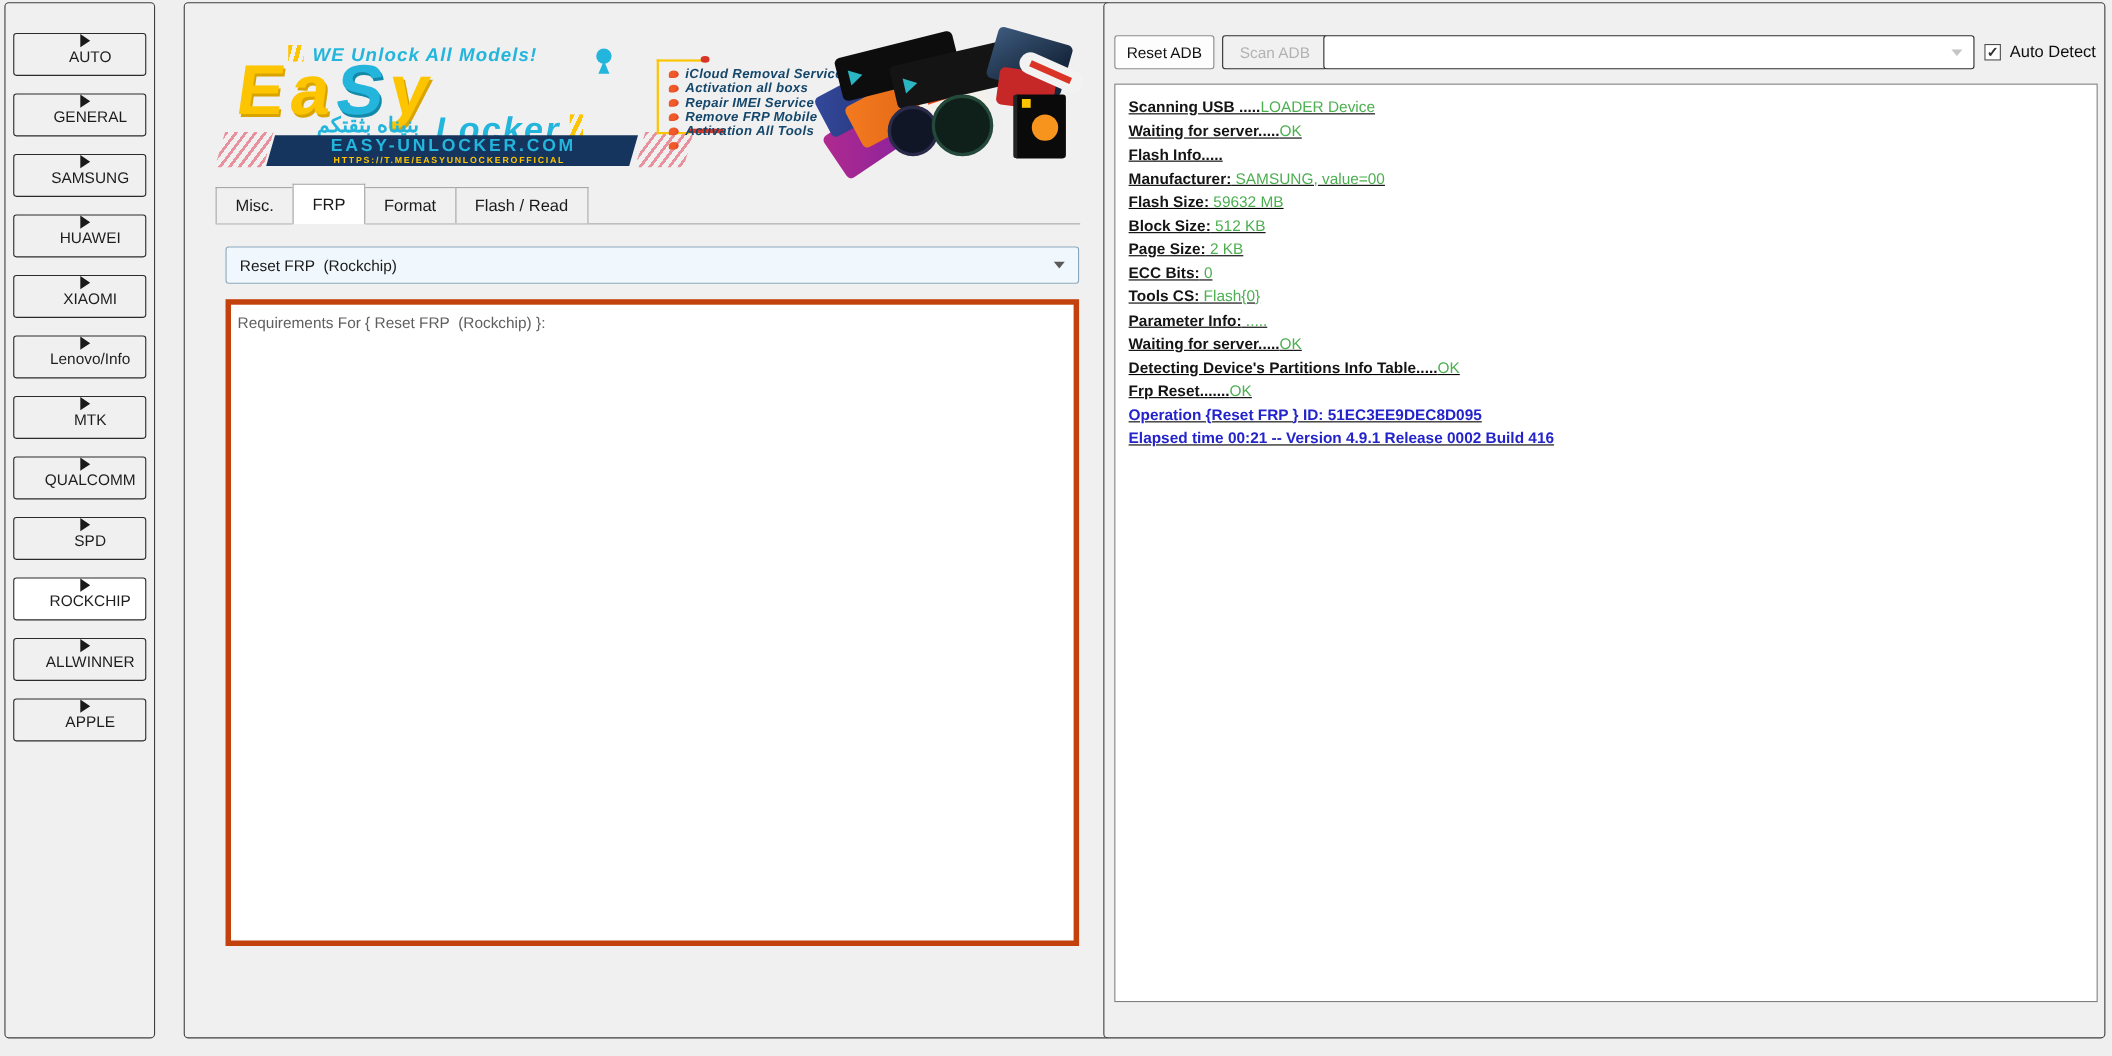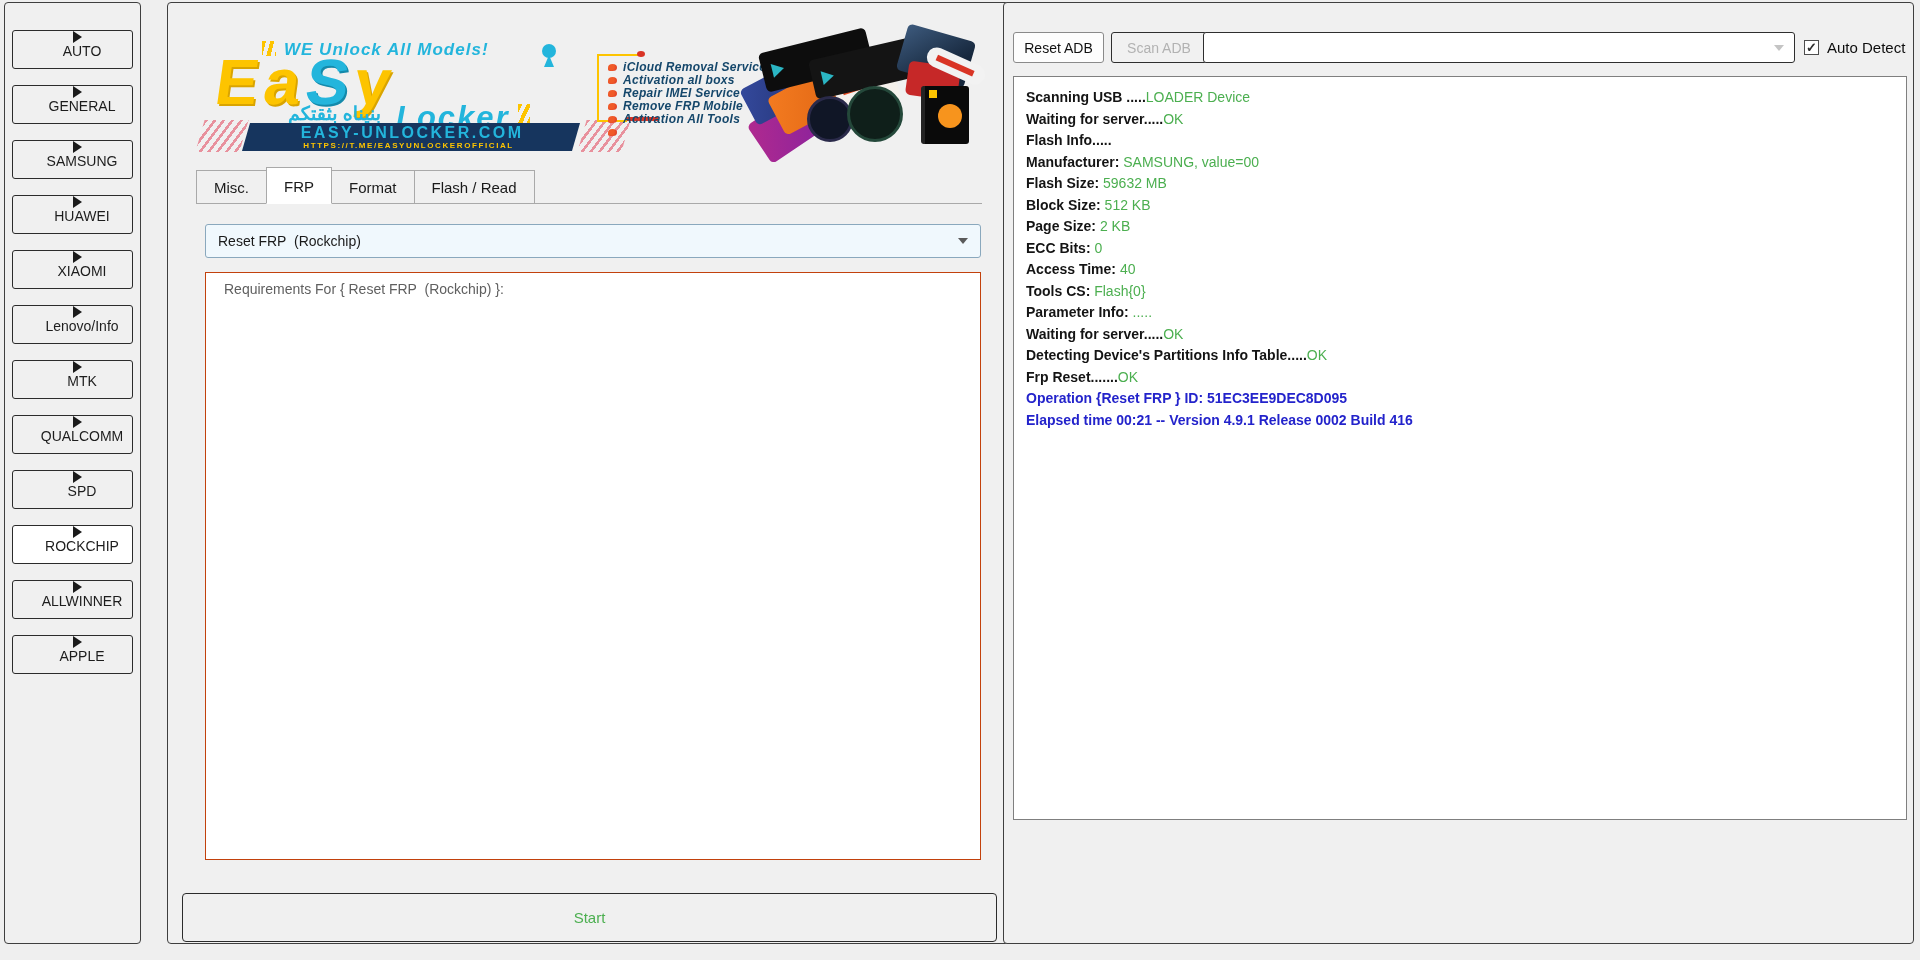--- a/index.html
+++ b/index.html
@@ -105,21 +105,21 @@
   
   .op-combo { position:absolute; left:37px; top:221px; width:776px; height:34px;
     background:#f0f8fd; border:1px solid #8aa8bd; border-radius:3px;
     display:flex; align-items:center; padding:0 12px; cursor:pointer; }
   .op-combo .val { font-size:14px; color:#1a1a1a; white-space:pre; flex:1; }
   .arrow-dn { width:0; height:0; border-left:5px solid transparent; border-right:5px solid transparent;
     border-top:6px solid #5a5a5a; }
 
   
   .req-box { position:absolute; left:37px; top:269px; width:776px; height:588px;
-    background:#ffffff; border:1px solid #c2410c; padding:8px 18px; }
+    background:#ffffff; border:5px solid #c2410c; padding:8px 6px; }
   .req-box .req-text { font-size:14px; color:#5f5f5f; white-space:pre-wrap; }
 
   
   .start-btn { position:absolute; left:14px; top:890px; width:815px; height:49px;
     background:#f0f0f0; border:1px solid #2b2b2b; border-radius:4px;
     display:flex; align-items:center; justify-content:center; cursor:pointer; }
   .start-btn span { color:#4caf50; font-size:15px; }
 
   
   #right { left:1003px; width:911px; }
@@ -130,22 +130,22 @@
   .dev-combo { position:absolute; left:199px; top:29px; width:592px; height:31px; background:#ffffff;
     border:1px solid #2e2e2e; border-radius:3px; display:flex; align-items:center;
     padding:0 10px; cursor:pointer; }
   .dev-combo .val { flex:1; font-size:14px; color:#1a1a1a; white-space:pre; }
   .dev-combo .arrow-dn { border-top-color:#c4c4c4; }
   .chk { position:absolute; left:800px; top:37px; width:15px; height:15px; background:#fff;
     border:1px solid #4d4d4d; display:flex; align-items:center; justify-content:center; cursor:pointer; }
   .chk .mark { font-size:13px; line-height:13px; font-weight:700; color:#2f2f2f; }
   .chk-label { position:absolute; left:823px; top:31px; font-size:15px; color:#0d0d0d; line-height:28px; }
 
-  .logbox { position:absolute; left:9px; top:73px; width:894px; height:744px; background:#ffffff;
-    border:1px solid #7f7f7f; padding:10px 12px; overflow:hidden; }
+  .logbox { position:absolute; left:9px; top:73px; width:894px; height:835px; background:#ffffff;
+    border:1px solid #7f7f7f; padding:10px 12px; overflow:hidden;text-decoration:underline; }
   .log-line { font-size:14px; line-height:21.5px; white-space:pre-wrap; }
   .ll-b { font-weight:700; color:#141414; }
   .ll-v { font-weight:400; color:#4caf50; }
   .log-line.blue .ll-b { color:#2323cb; }
 </style>
 </head>
 <body>
 
 <div id="sidebar" class="panel">
   <div class="sbtn">
@@ -263,23 +263,20 @@
 
   <div class="op-combo">
     <span class="val">Reset FRP  (Rockchip)</span>
     <span class="arrow-dn"></span>
   </div>
 
   <div class="req-box">
     <div class="req-text">Requirements For { Reset FRP  (Rockchip) }:</div>
   </div>
 
-  <div class="start-btn">
-    <span>Start</span>
-  </div>
 </div>
 
 <div id="right" class="panel">
   <div class="rbtn reset-adb">Reset ADB</div>
   <div class="rbtn scan-adb">Scan ADB</div>
   <div class="dev-combo">
     <span class="val"></span>
     <span class="arrow-dn"></span>
   </div>
   <div class="chk">
@@ -289,21 +286,20 @@
 
   <div class="logbox">
     <div class="log-line"><span class="ll-b">Scanning USB .....</span><span class="ll-v">LOADER Device</span></div>
     <div class="log-line"><span class="ll-b">Waiting for server.....</span><span class="ll-v">OK</span></div>
     <div class="log-line"><span class="ll-b">Flash Info.....</span><span class="ll-v"></span></div>
     <div class="log-line"><span class="ll-b">Manufacturer:</span><span class="ll-v"> SAMSUNG, value=00</span></div>
     <div class="log-line"><span class="ll-b">Flash Size:</span><span class="ll-v"> 59632 MB</span></div>
     <div class="log-line"><span class="ll-b">Block Size:</span><span class="ll-v"> 512 KB</span></div>
     <div class="log-line"><span class="ll-b">Page Size:</span><span class="ll-v"> 2 KB</span></div>
     <div class="log-line"><span class="ll-b">ECC Bits:</span><span class="ll-v"> 0</span></div>
-    <div class="log-line"><span class="ll-b">Access Time:</span><span class="ll-v"> 40</span></div>
     <div class="log-line"><span class="ll-b">Tools CS:</span><span class="ll-v"> Flash{0}</span></div>
     <div class="log-line"><span class="ll-b">Parameter Info:</span><span class="ll-v"> .....</span></div>
     <div class="log-line"><span class="ll-b">Waiting for server.....</span><span class="ll-v">OK</span></div>
     <div class="log-line"><span class="ll-b">Detecting Device's Partitions Info Table.....</span><span class="ll-v">OK</span></div>
     <div class="log-line"><span class="ll-b">Frp Reset.......</span><span class="ll-v">OK</span></div>
     <div class="log-line blue"><span class="ll-b">Operation {Reset FRP } ID: 51EC3EE9DEC8D095</span></div>
     <div class="log-line blue"><span class="ll-b">Elapsed time 00:21 -- Version 4.9.1 Release 0002 Build 416</span></div>
   </div>
 </div>
 

